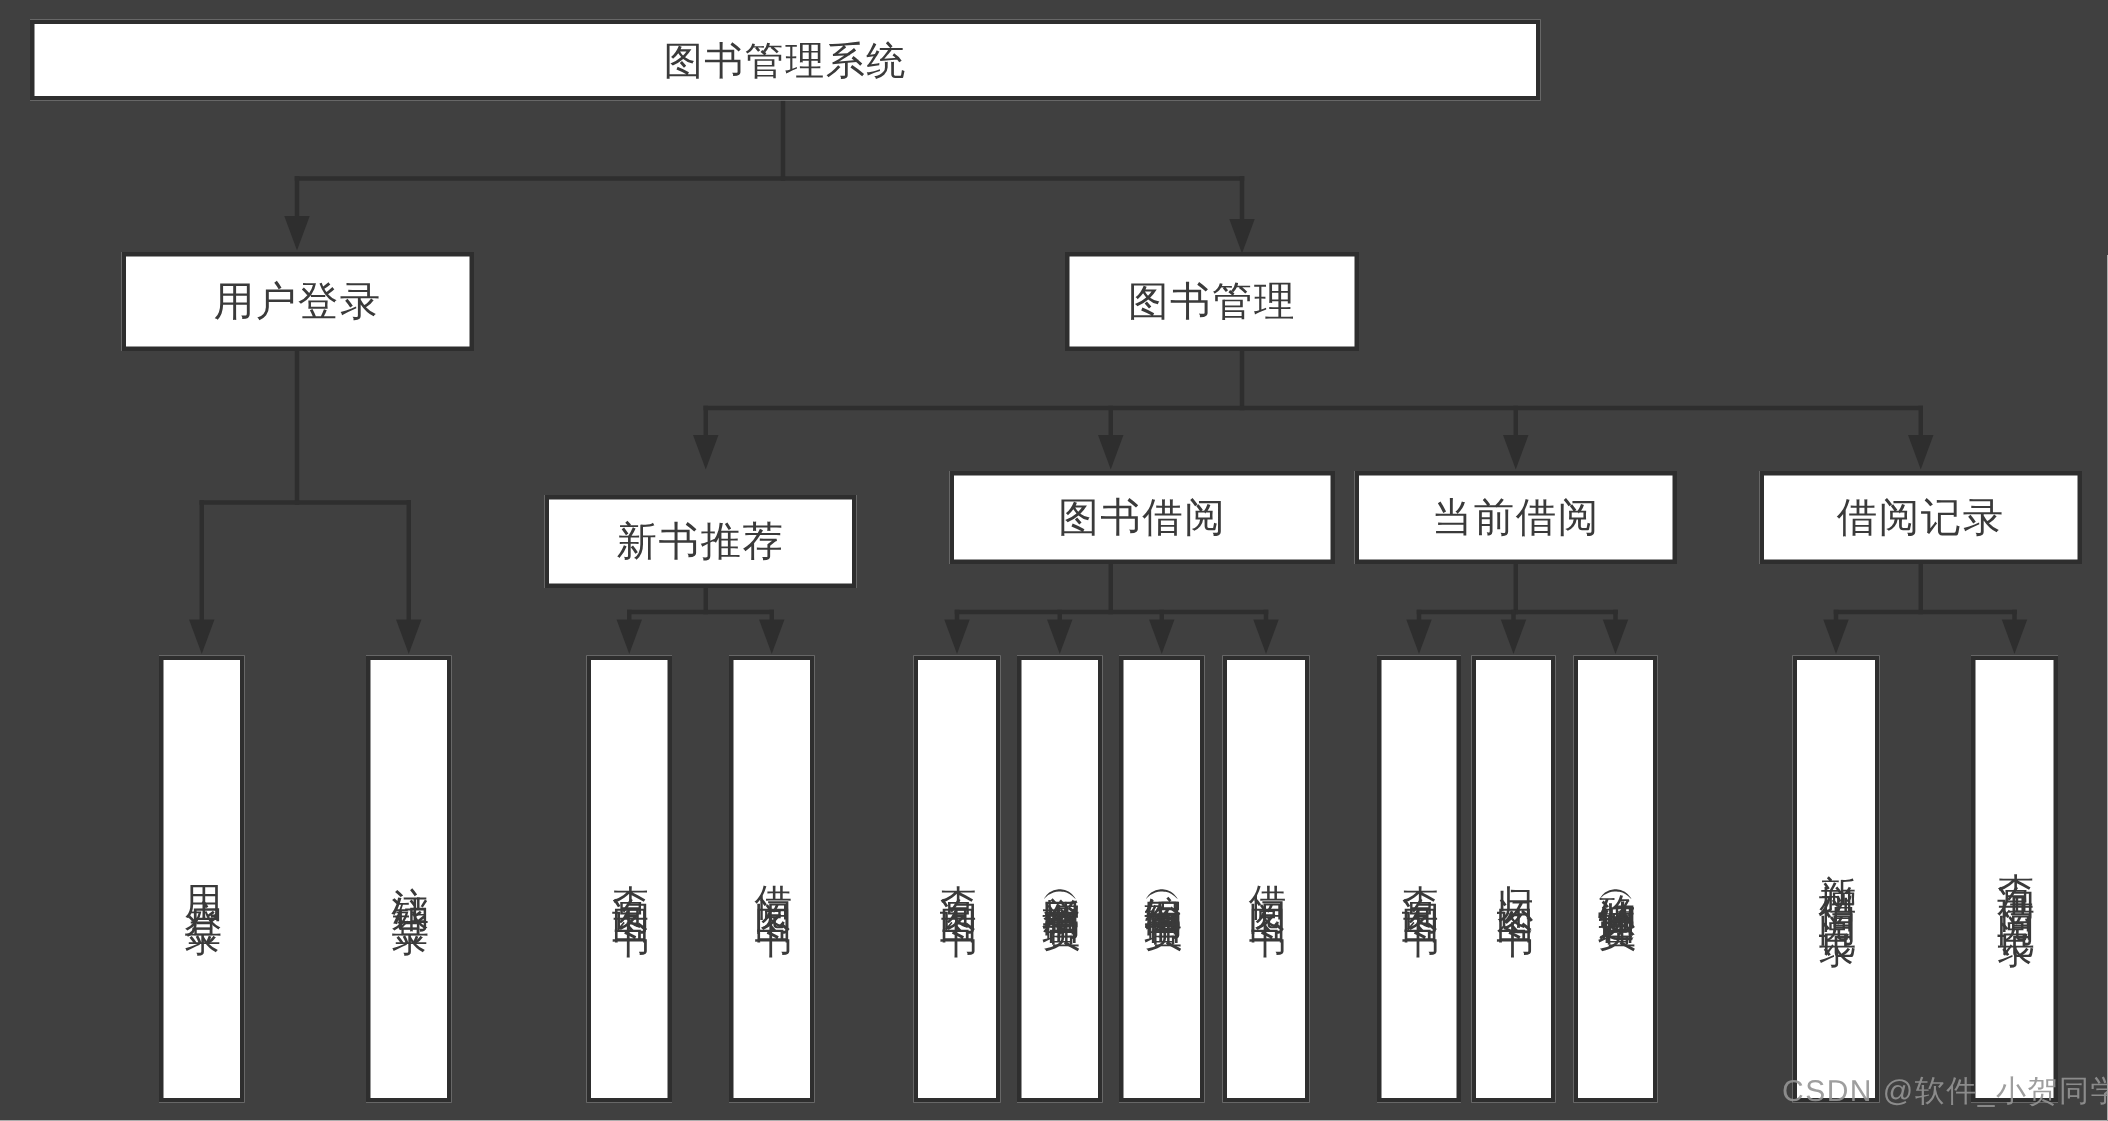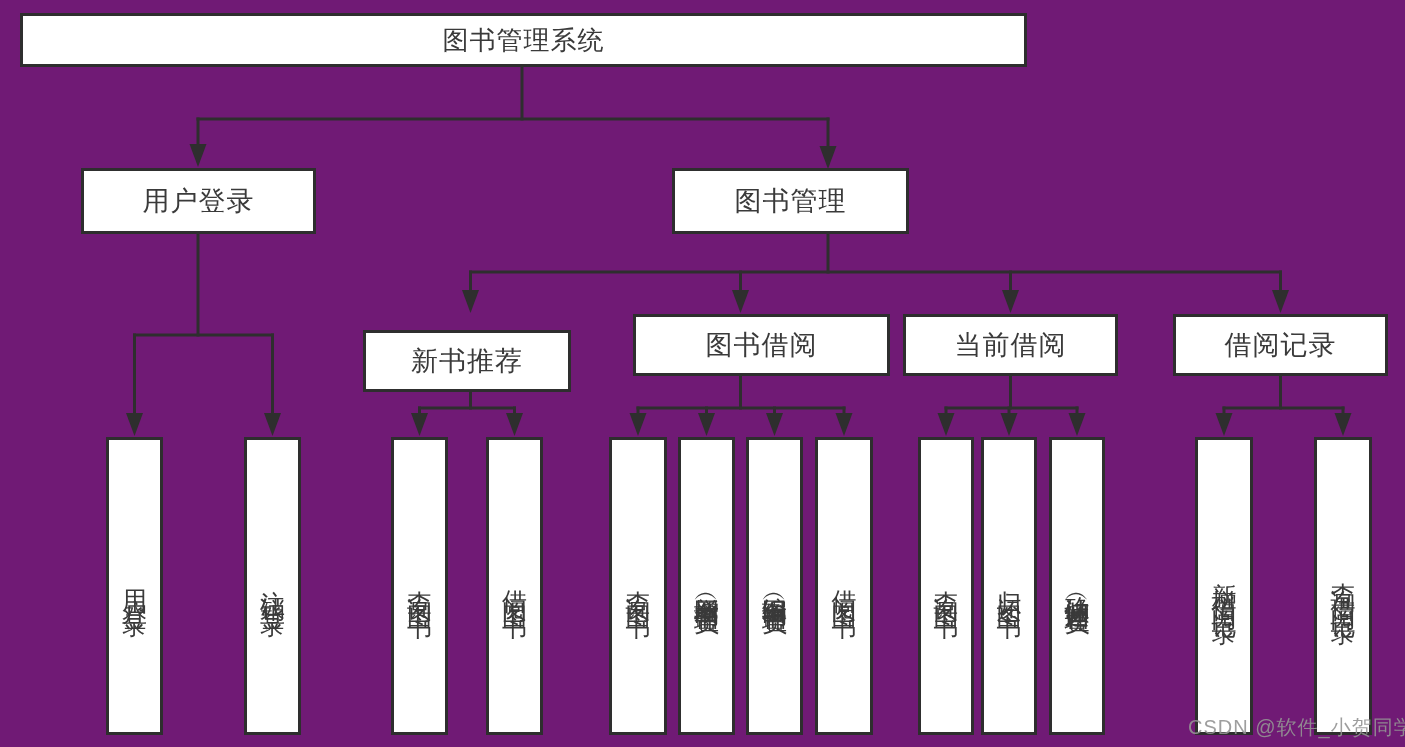--- a/index.html
+++ b/index.html
@@ -1,19 +1,19 @@
 <!DOCTYPE html>
 <html><head>
 <meta charset="utf-8">
 <style>
   html,body { margin:0; padding:0; background:#ffffff; }
   .stage {
     position:relative;
     width:1405px; height:747px;
-    background:#701a75;
+    background:#404040;
     font-family:"Liberation Sans","DejaVu Sans",sans-serif;
     overflow:hidden;
   }
   .stage svg { position:absolute; left:0; top:0; }
   .box {
     position:absolute;
     box-sizing:border-box;
     background:#ffffff;
     border:3px solid #2e2e2e;
     color:#3a3a3a;
@@ -99,21 +99,21 @@
       <polygon points="1068.5,413 1085.5,413 1077,436" fill="#2e2e2e"></polygon>
       <line x1="1224" y1="408" x2="1224" y2="420" stroke="#2e2e2e" stroke-width="3" stroke-linecap="square"></line>
       <polygon points="1215.5,413 1232.5,413 1224,436" fill="#2e2e2e"></polygon>
       <line x1="1343" y1="408" x2="1343" y2="420" stroke="#2e2e2e" stroke-width="3" stroke-linecap="square"></line>
       <polygon points="1334.5,413 1351.5,413 1343,436" fill="#2e2e2e"></polygon>
     </svg>
 
   <div class="box h root" style="left:20px;top:13px;width:1007px;height:54px">图书管理系统</div>
 
   <div class="box h" style="left:81px;top:168px;width:235px;height:66px">用户登录</div>
-  <div class="box h" style="left:672px;top:168px;width:237px;height:66px">图书管理</div>
+  <div class="box h" style="left:710px;top:168px;width:196px;height:66px">图书管理</div>
 
   <div class="box h" style="left:363px;top:330px;width:208px;height:62px">新书推荐</div>
   <div class="box h" style="left:633px;top:314px;width:257px;height:62px">图书借阅</div>
   <div class="box h" style="left:903px;top:314px;width:215px;height:62px">当前借阅</div>
   <div class="box h" style="left:1173px;top:314px;width:215px;height:62px">借阅记录</div>
 
   <div class="box v sp-wide" style="left:106px;top:437px;width:57px;height:298px">用户登录</div>
   <div class="box v sp-wide" style="left:244px;top:437px;width:57px;height:298px">注销登录</div>
 
   <div class="box v sp-wide" style="left:391px;top:437px;width:57px;height:298px">查询图书</div>

